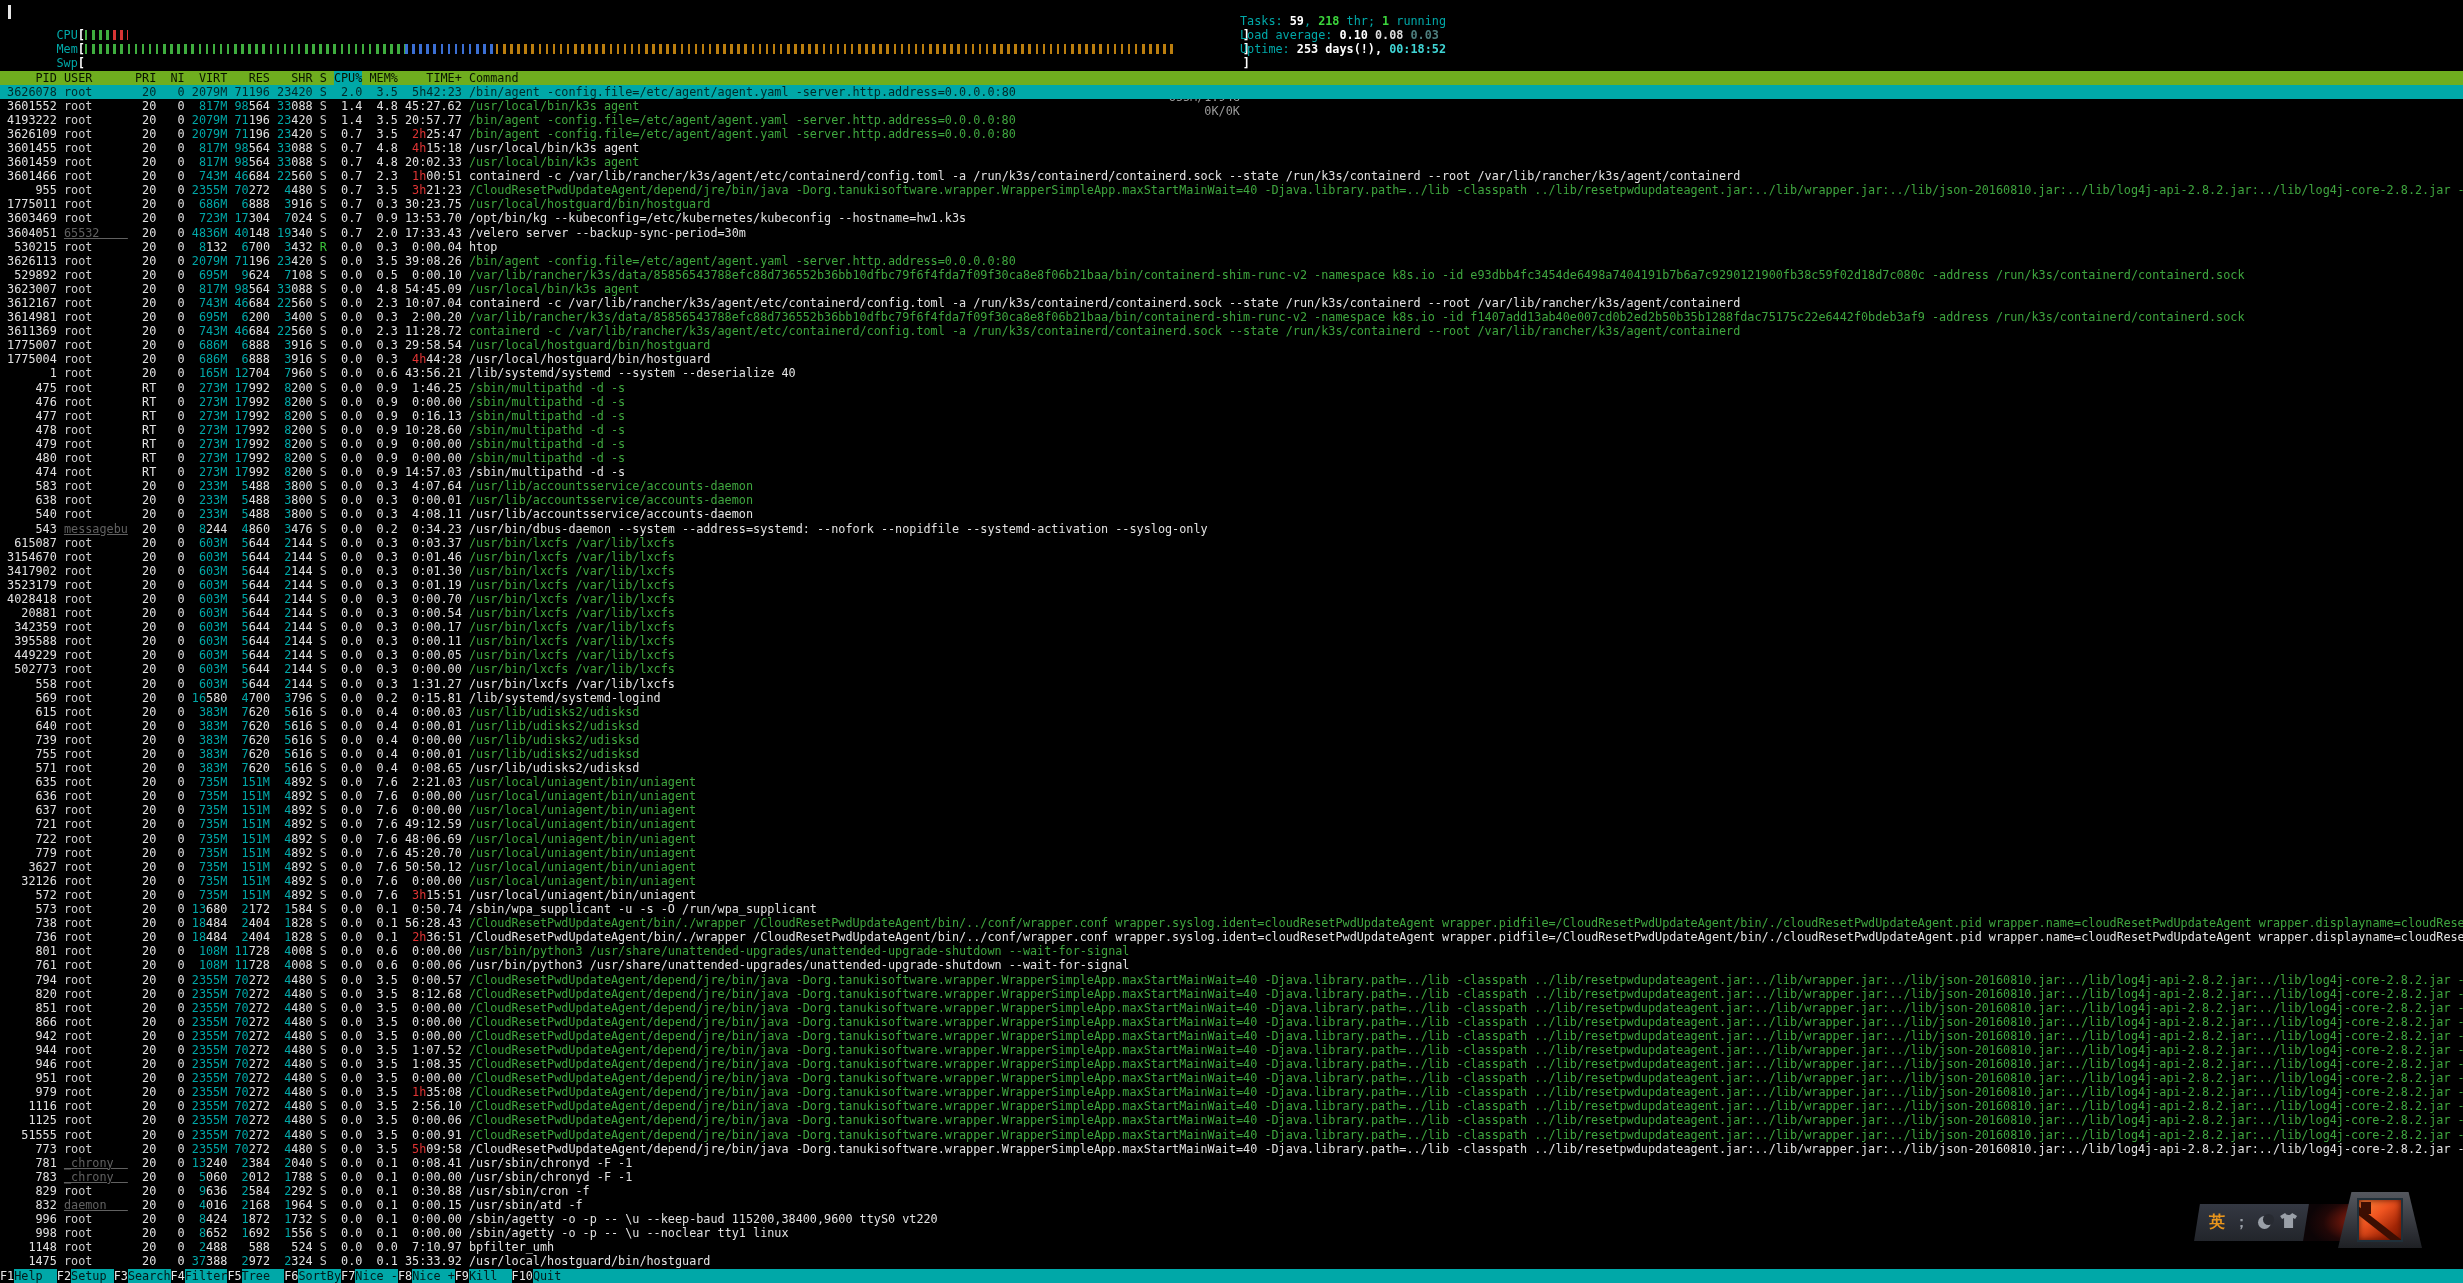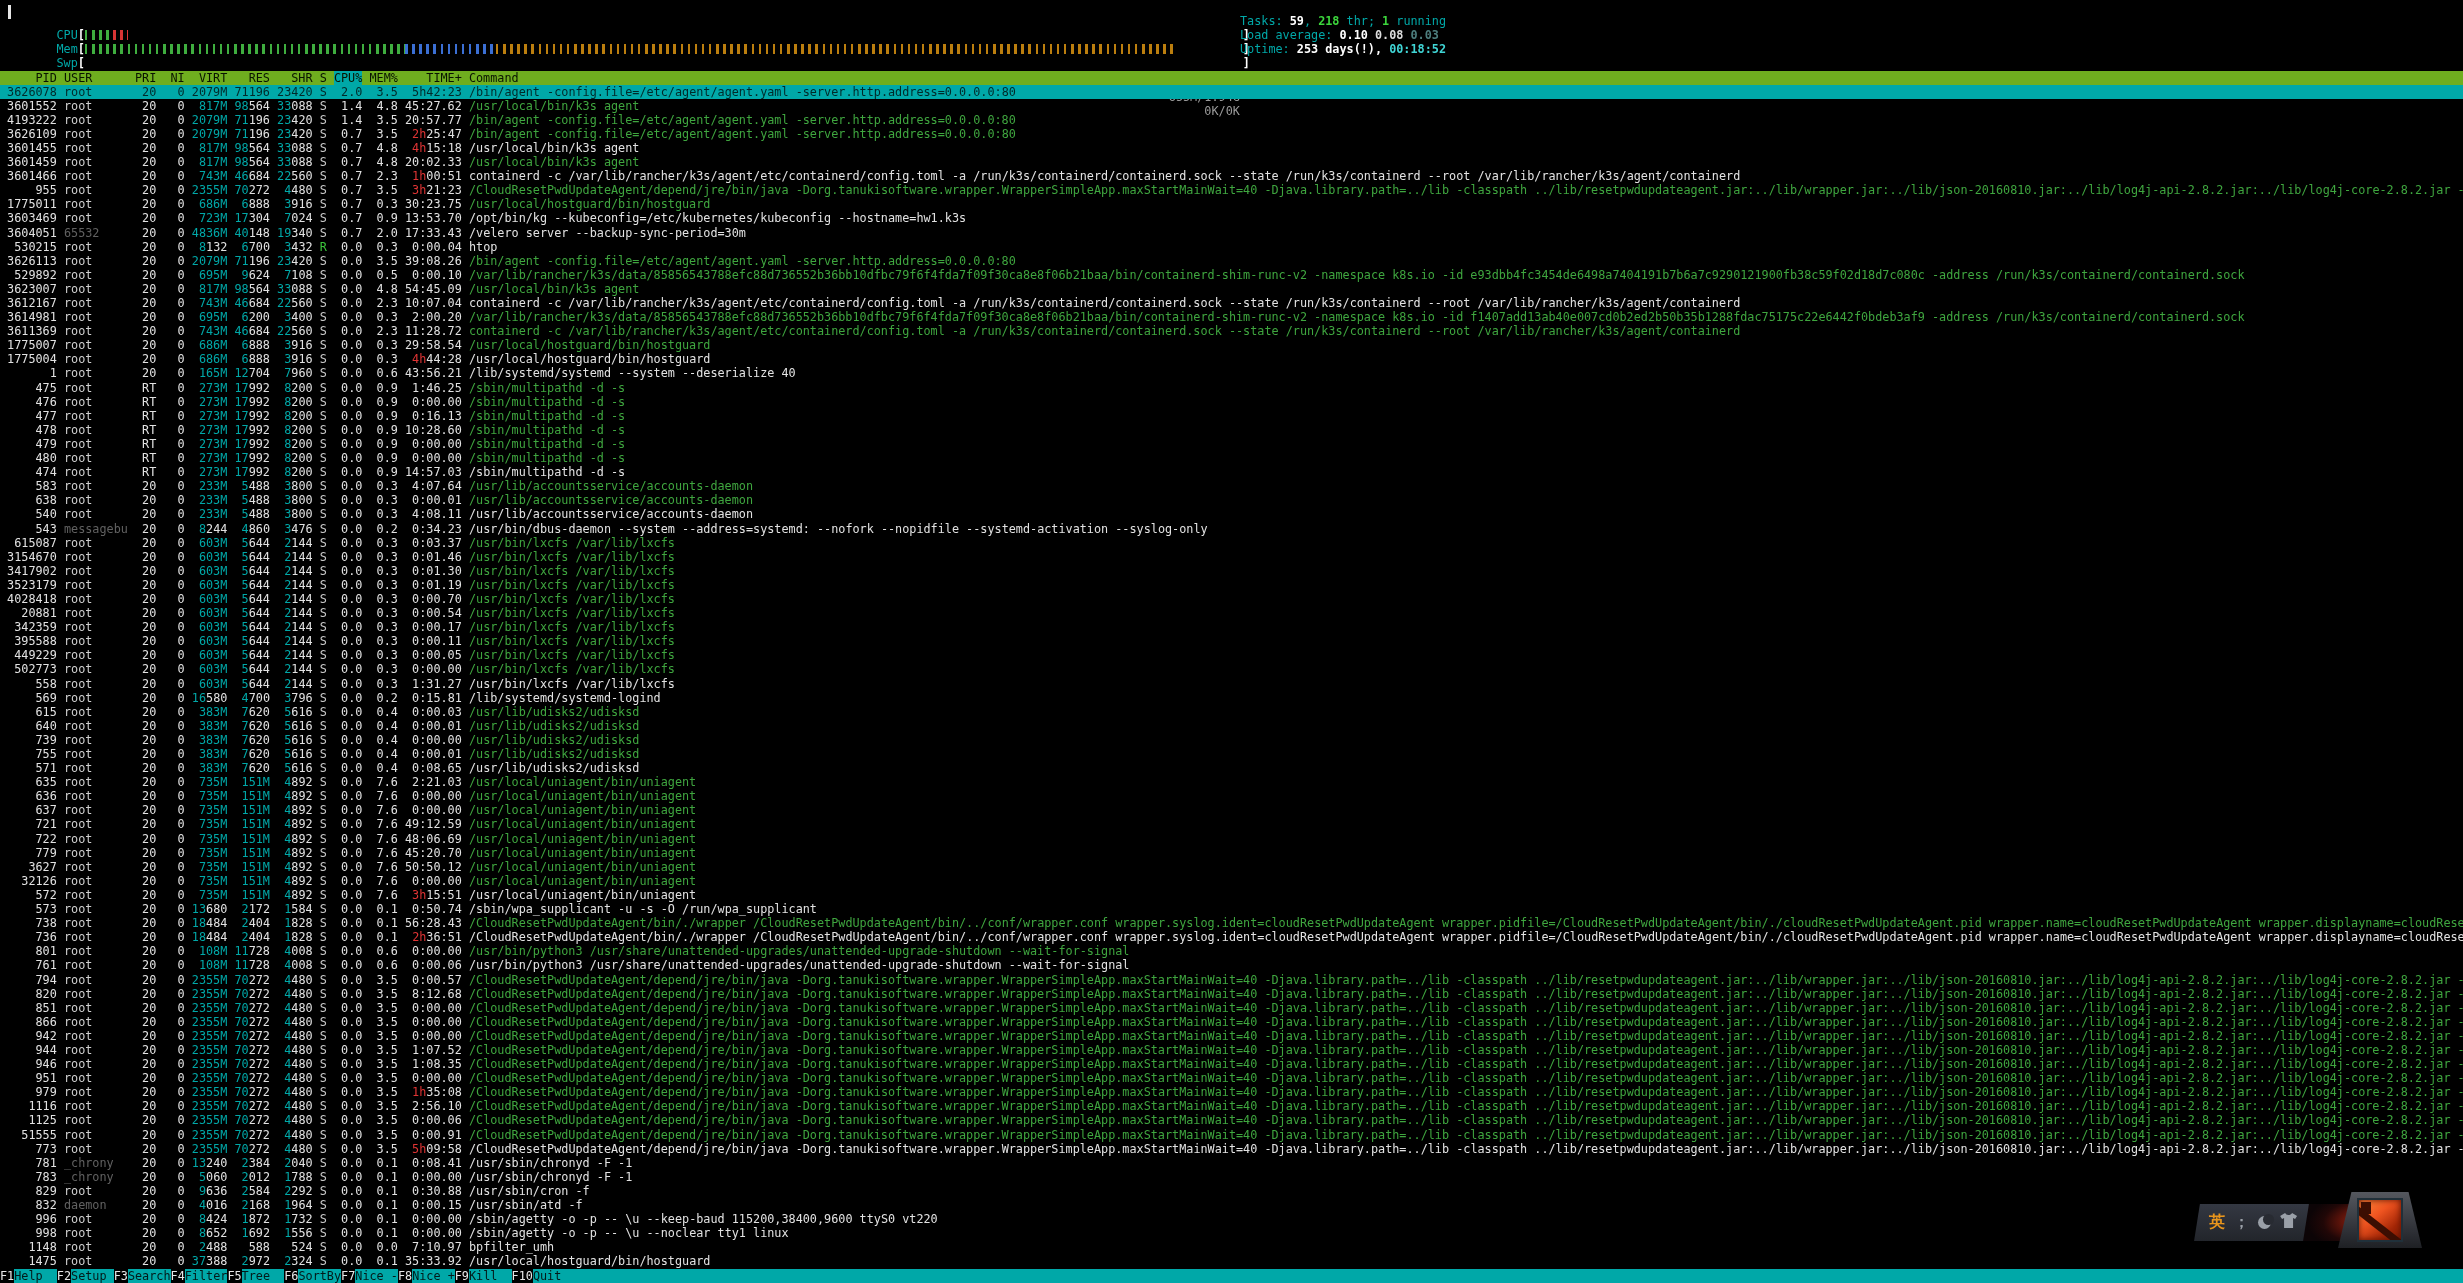--- a/index.html
+++ b/index.html
@@ -22,21 +22,21 @@
   .bg{color:#3cd63c;font-weight:bold;}
   .dimv{color:#4d7d7d;font-weight:bold;}
   .bc{color:#40d6d6;font-weight:bold;}
   
   #hdr{position:absolute;left:0;top:70.5px;width:2463px;height:14.1px;background:#6fae1f;color:#0a1400;white-space:pre;}
   #hdr .sort{background:#00a8a8;}
   #rows{position:absolute;left:0;top:84.6px;width:2463px;}
   .prow{height:14.1px;white-space:pre;overflow:hidden;width:2463px;}
   .c-wht{color:#e2e2e2;}
   .c-usr{color:#cfcfcf;}
-  .c-dim{color:#616161;}
+  .c-dim{color:#616161;text-decoration:underline;}
   .c-teal{color:#00a8a8;}
   .c-cmdg{color:#3fa63f;}
   .c-st{color:#c8c8c8;}
   .c-grn{color:#3cc63c;}
   .c-red{color:#e03434;}
   .sel{background:#00a8a8;}
   .sel span{color:#002a2a !important;}
   
   #fbar{position:absolute;left:0;top:1269px;width:2463px;height:14.1px;background:#00a8a8;white-space:pre;color:#000;}
   #fbar .fk{background:#000;color:#e8e8e8;}

